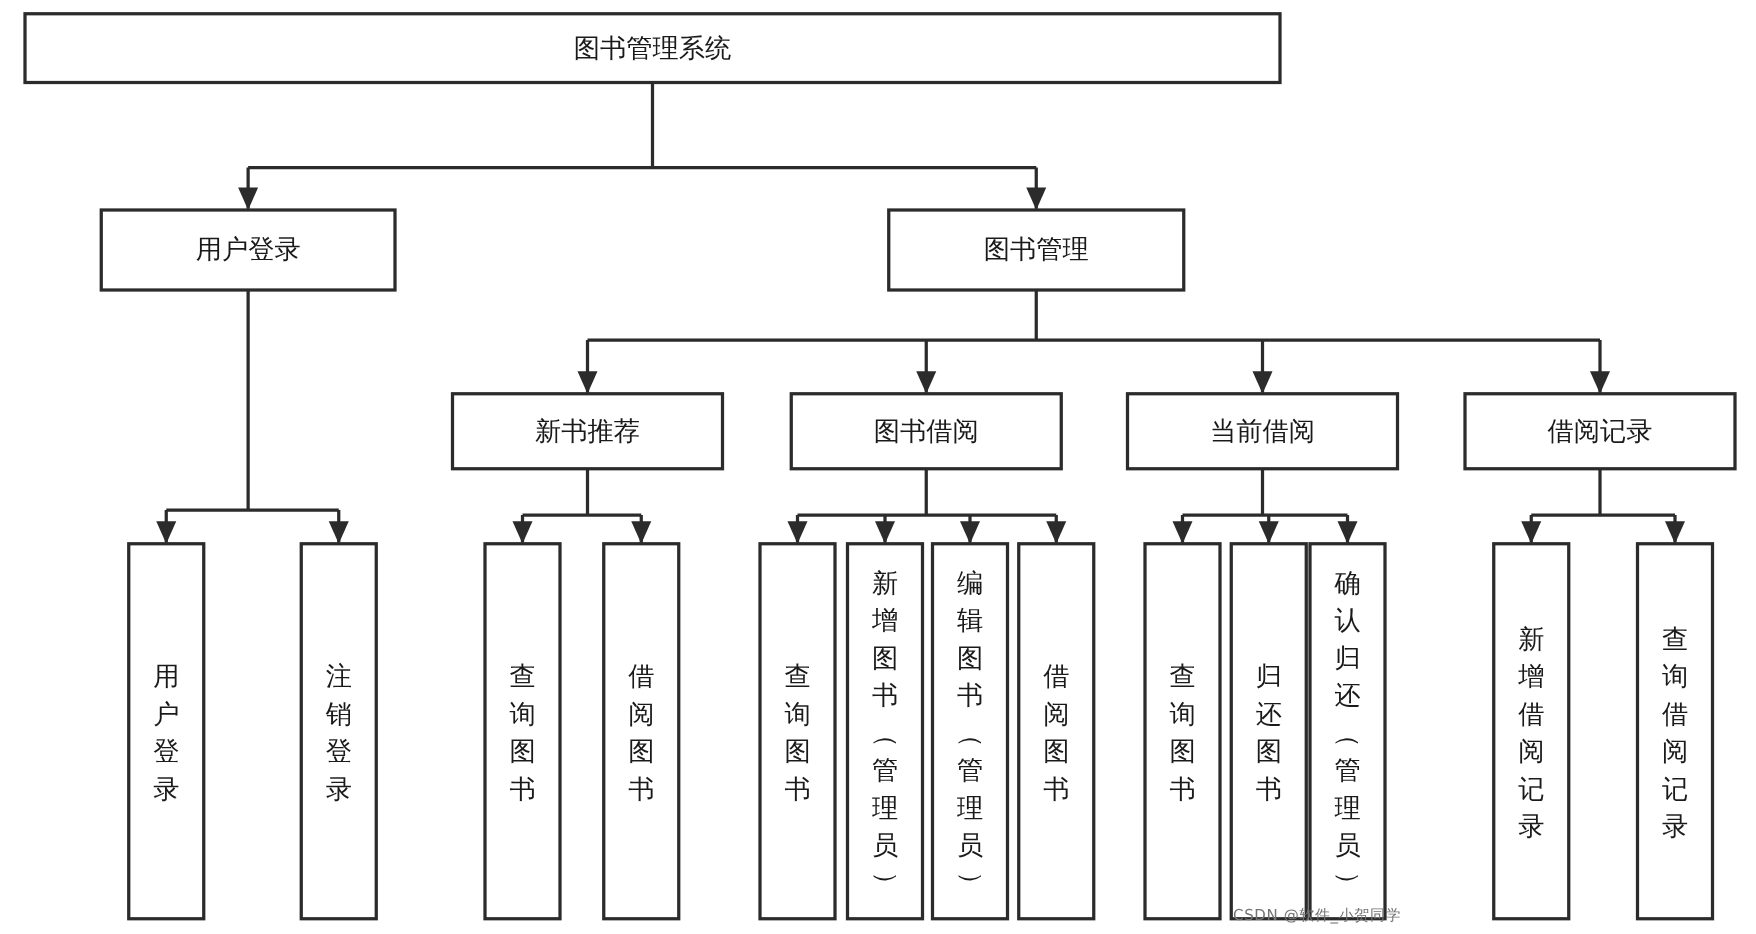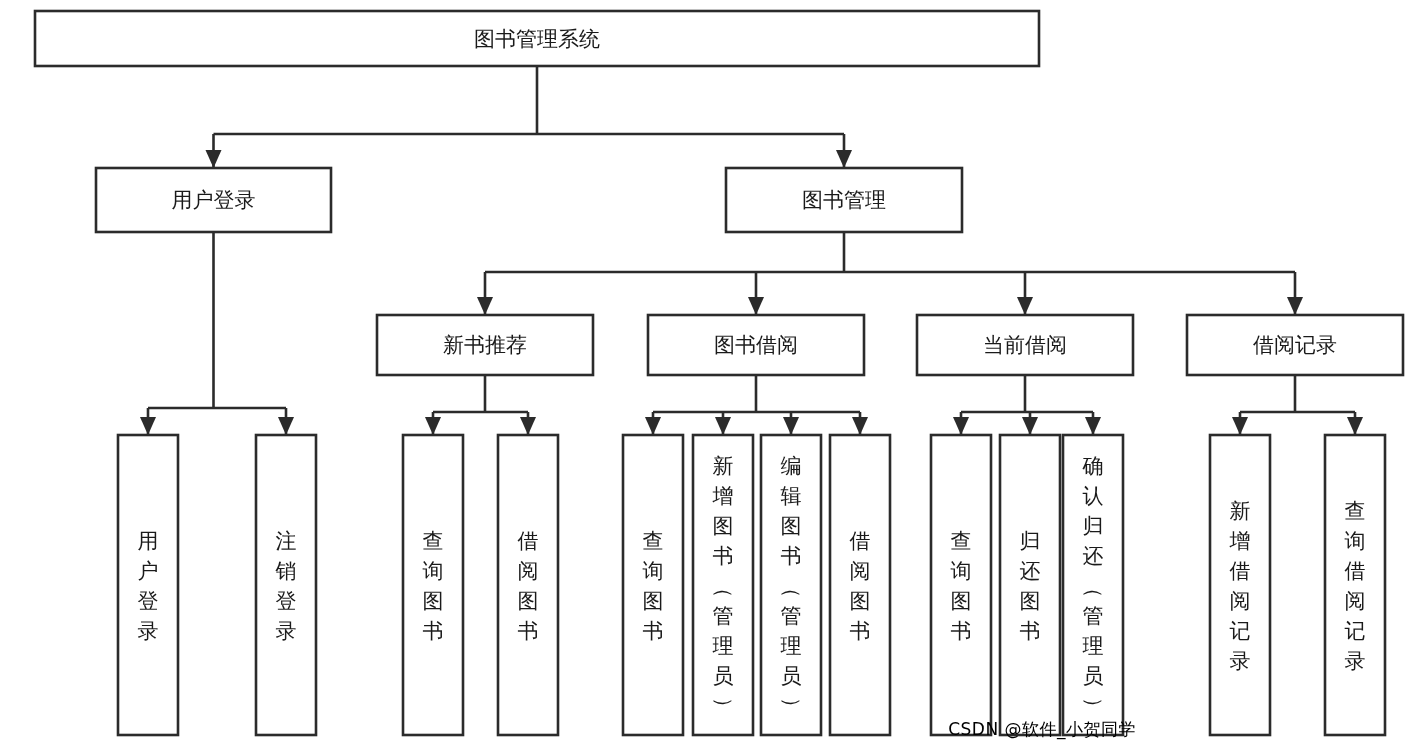--- a/index.html
+++ b/index.html
@@ -9,21 +9,21 @@
   }
   body {
     width: 1405px;
     height: 747px;
     font-family: "DejaVu Sans", "Liberation Sans", sans-serif;
     overflow: hidden;
     position: relative;
   }
   #diagram-root {
     position: absolute;
-    left: 15px; top: 0;
+    left: 0; top: 0;
     width: 1133px;
     height: 747px;
   }
   svg.flow {
     display: block;
     width: 1405px;
     height: 747px;
   }
   .node-rect {
     fill: #ffffff;
@@ -51,22 +51,22 @@
   }
   .arrow-head {
     fill: #2b2b2b;
     stroke: none;
   }
   .watermark {
     position: absolute;
     right: 12px;
     bottom: 6px;
     font-family: "DejaVu Sans", "Liberation Sans", sans-serif;
-    font-size: 17px;
-    color: #000000;
+    font-size: 12px;
+    color: #737373;
     white-space: nowrap;
     letter-spacing: 0.5px;
     user-select: none;
   }
 </style>
 </head>
 <body>
 
 <div id="diagram-root">
   <svg class="flow" viewBox="0 0 1405 747" xmlns="http://www.w3.org/2000/svg">

